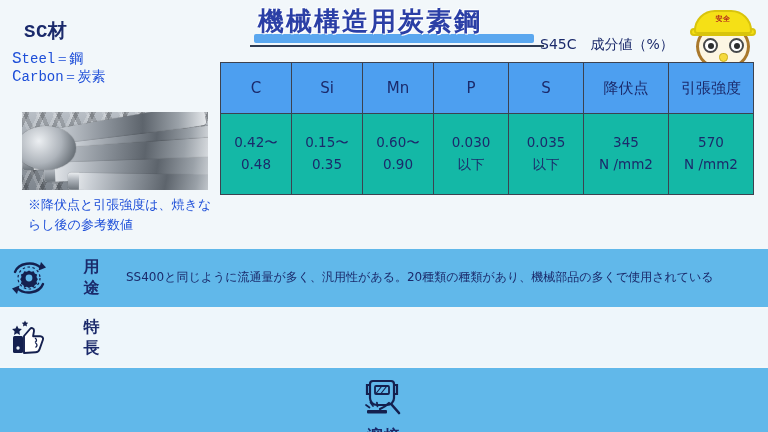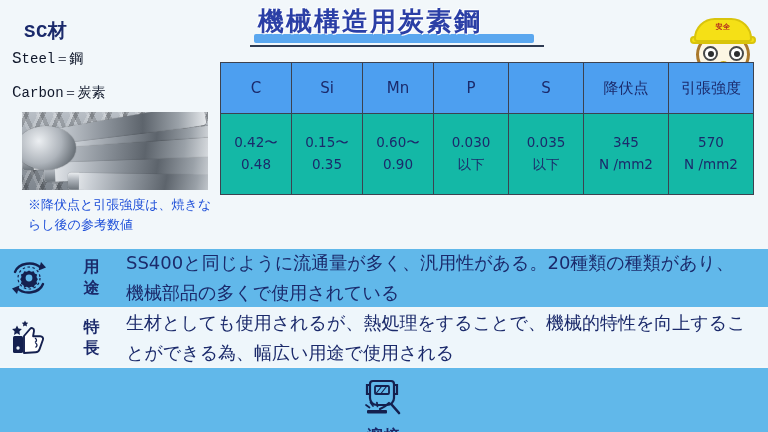--- a/index.html
+++ b/index.html
@@ -8,24 +8,24 @@
     background:#f2f7fa;
     font-family:"DejaVu Sans","Liberation Sans",sans-serif;
     color:#1b2a6b;
     position:relative;
   }
   .slide{position:absolute;inset:0;}
 
   
   .left-panel{position:absolute;left:0;top:0;width:218px;height:240px;font-family:Liberation Mono, monospace;}
   .sc-title{position:absolute;left:24px;top:18px;font-size:19px;font-weight:600;color:#1b2a6b;letter-spacing:.5px;}
-  .abbr{position:absolute;left:12px;font-size:14px;color:#0f172a;white-space:nowrap;}
+  .abbr{position:absolute;left:12px;font-size:14px;color:#1d4ed8;white-space:nowrap;}
   .abbr .cap{font-size:16px;font-weight:500;}
   .abbr-s{top:50px;}
-  .abbr-c{top:84px;text-align:right;}
+  .abbr-c{top:68px;text-align:right;}
 
   .bar-photo{
     position:absolute;left:22px;top:112px;width:186px;height:78px;
     overflow:hidden;background:#8e949c;
   }
   .plate{
     position:absolute;inset:0;
     background:
       repeating-linear-gradient(115deg,rgba(255,255,255,.20) 0 3px,rgba(0,0,0,.18) 3px 7px,rgba(255,255,255,0) 7px 15px),
       repeating-linear-gradient(65deg,rgba(255,255,255,.14) 0 3px,rgba(0,0,0,.14) 3px 7px,rgba(255,255,255,0) 7px 15px),
@@ -69,21 +69,21 @@
     background:#5aa7ef;border-radius:2px;z-index:1;
   }
   .title-rule{
     position:absolute;left:250px;top:45px;width:294px;height:2px;background:#2f3b52;z-index:3;
   }
   .subcap{
     position:absolute;left:540px;top:36px;font-size:14px;color:#1b2a6b;white-space:nowrap;
   }
 
   
-  .mascot{position:absolute;left:690px;top:18px;width:66px;height:62px;}
+  .mascot{position:absolute;left:690px;top:10px;width:66px;height:62px;}
   .m-face{
     position:absolute;left:6px;top:14px;width:54px;height:46px;border-radius:46% 46% 48% 48%/50% 50% 52% 52%;
     background:#fdf6e3;border:3px solid #a9782c;box-sizing:border-box;
   }
   .m-helmet{
     position:absolute;left:4px;top:0px;width:58px;height:24px;
     background:#f5e016;border-radius:26px 26px 4px 4px;border:2px solid #d9c40c;box-sizing:border-box;
   }
   .m-helmet-brim{
     position:absolute;left:0px;top:18px;width:66px;height:8px;background:#f5e016;border-radius:6px;border:2px solid #d9c40c;box-sizing:border-box;
@@ -120,21 +120,21 @@
   .band{position:absolute;left:0;width:768px;display:flex;align-items:center;}
   .band1{top:249px;height:58px;background:#61b8ea;}
   .band2{top:309px;height:57px;background:#eef6fb;}
   .band3{top:368px;height:80px;background:#61b8ea;flex-direction:column;}
   .band-icon{width:58px;flex:0 0 58px;display:flex;align-items:center;justify-content:center;}
   .band-label{
     width:68px;flex:0 0 68px;text-align:center;
     font-size:16px;font-weight:700;line-height:1.3;color:#1b2a6b;letter-spacing:1px;
   }
   .band-text{
-    flex:1;padding-right:18px;font-size:18px;line-height:1.65;color:#1b2a6b;
+    flex:1;padding-right:18px;font-size:12px;line-height:1.65;color:#1b2a6b;
   }
   .icon svg{display:block;}
 </style>
 </head>
 <body>
 
 <div class="slide">
 
   <div class="left-panel">
     <div class="sc-title">SC材</div>
@@ -159,20 +159,21 @@
     </div>
 
     <div class="note">※降伏点と引張強度は、焼きならし後の参考数値</div>
   </div>
 
   <div class="title-hl"></div>
   <div class="title-wrap">
     <div class="title">機械構造用炭素鋼</div>
   </div>
   <div class="title-rule"></div>
+  <div class="subcap">S45C　成分値（%）</div>
 
   <div class="mascot">
     <div class="m-body"></div>
     <div class="m-face"></div>
     <div class="m-eye l"></div>
     <div class="m-eye r"></div>
     <div class="m-beak"></div>
     <div class="m-helmet-brim"></div>
     <div class="m-helmet"></div>
     <div class="m-helmet-txt">安全</div>
@@ -227,21 +228,20 @@
         <rect x="5" y="19" width="10" height="17" rx="1.5" fill="#14204f"></rect>
         <circle cx="10" cy="31" r="1.7" fill="#eef6fb"></circle>
         <path d="M16 36 V19 l6 -7 c1.6 -1.8 4.3 -.7 4 1.8 l-.9 5.4 h7.2 c2 0 3.3 1.8 2.6 3.6 l-3.4 9.6 c-.6 1.7 -2.1 2.8 -3.9 2.8 z" fill="#ffffff" stroke="#14204f" stroke-width="1.9" stroke-linejoin="round"></path>
         <path d="M27 21 q3 2.2 0 4.4" fill="none" stroke="#14204f" stroke-width="1.3"></path>
         <path d="M27.5 26 q3 2.2 0 4.4" fill="none" stroke="#14204f" stroke-width="1.3"></path>
         <path d="M9 8.5 l1.5 3.1 3.4 .5 -2.5 2.4 .6 3.4 -3 -1.6 -3 1.6 .6 -3.4 -2.5 -2.4 3.4 -.5 z" fill="#14204f"></path>
         <path d="M17 3.5 l1 2 2.2 .3 -1.6 1.6 .4 2.2 -2 -1.1 -2 1.1 .4 -2.2 -1.6 -1.6 2.2 -.3 z" fill="#14204f"></path>
       </svg>
     </div>
     <div class="band-label">特<br>長</div>
-    <div class="band-text">生材としても使用されるが、熱処理をすることで、機械的特性を向上することができる為、幅広い用途で使用される</div>
   </div>
 
   <div class="band band3">
     <div class="band-icon icon">
       <svg width="44" height="44" viewBox="0 0 44 44">
         <path d="M11 6 h18 a3 3 0 0 1 3 3 v14 a7 7 0 0 1 -7 7 h-10 a7 7 0 0 1 -7 -7 v-14 a3 3 0 0 1 3 -3 z" fill="none" stroke="#14204f" stroke-width="2.2" stroke-linejoin="round"></path>
         <rect x="13" y="11" width="14" height="8" rx="1" fill="none" stroke="#14204f" stroke-width="1.8"></rect>
         <path d="M14 18.5 L19.5 11.5 M19 18.5 L24.5 11.5" stroke="#14204f" stroke-width="1.2"></path>
         <path d="M8 10 h-3 v9 h3" fill="none" stroke="#14204f" stroke-width="2.2"></path>
         <path d="M32 10 h3 v9 h-3" fill="none" stroke="#14204f" stroke-width="2.2"></path>

